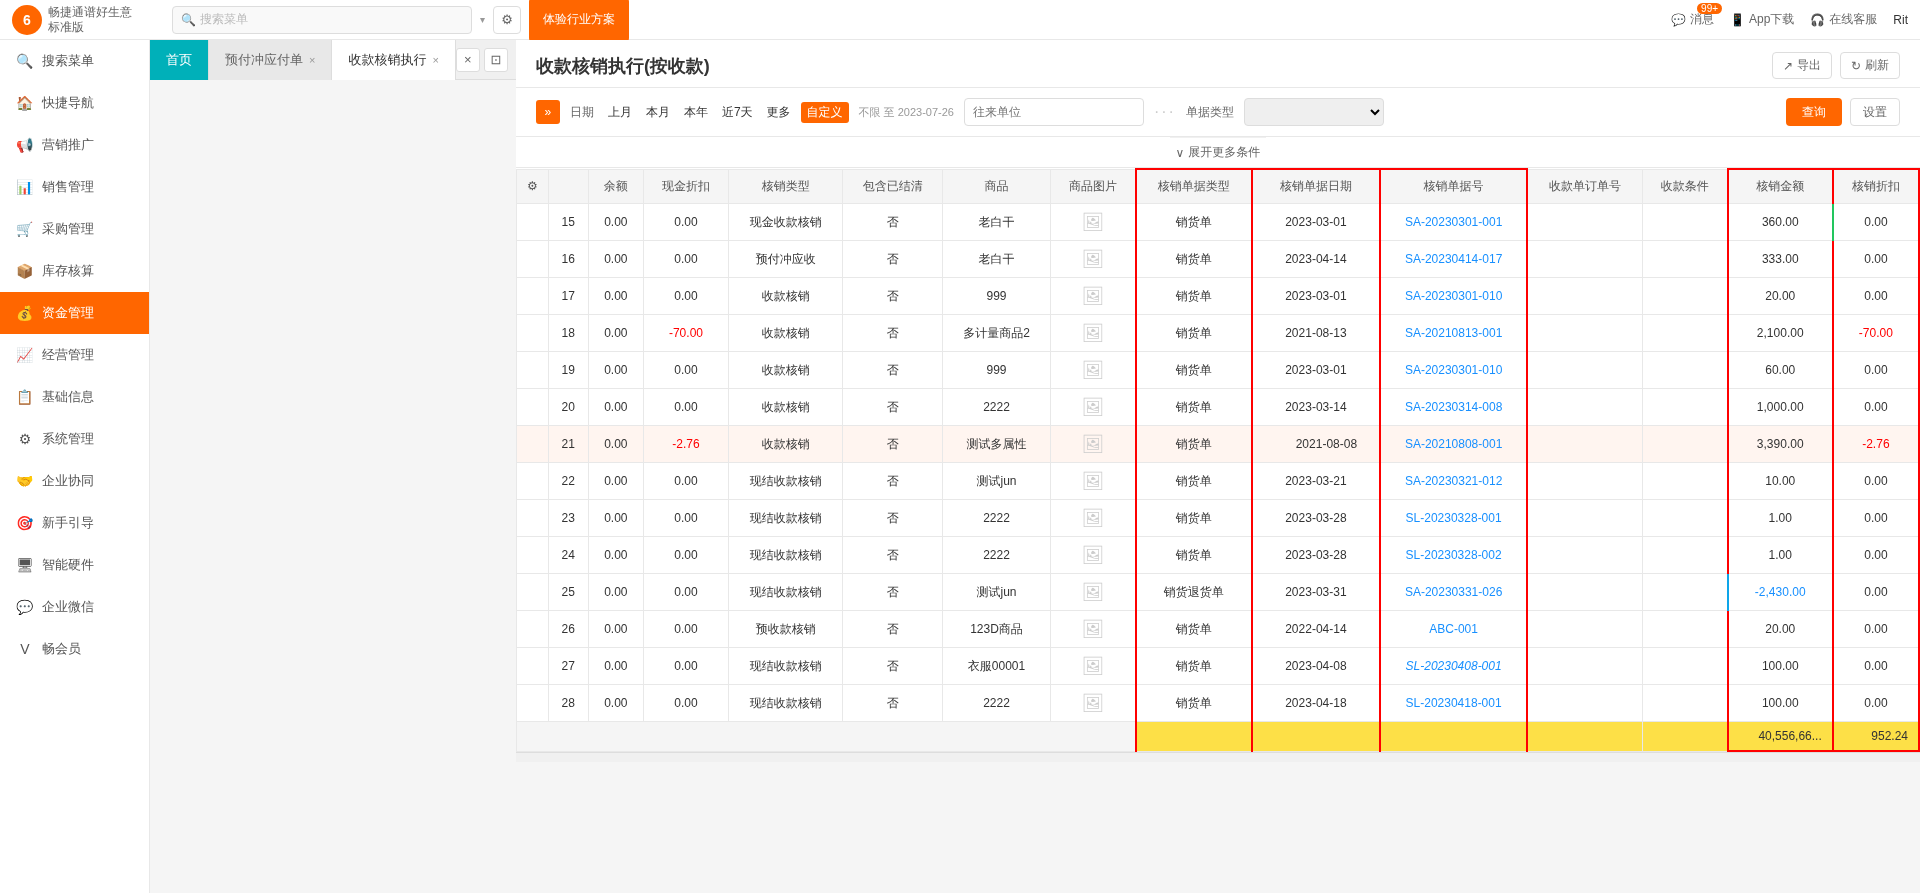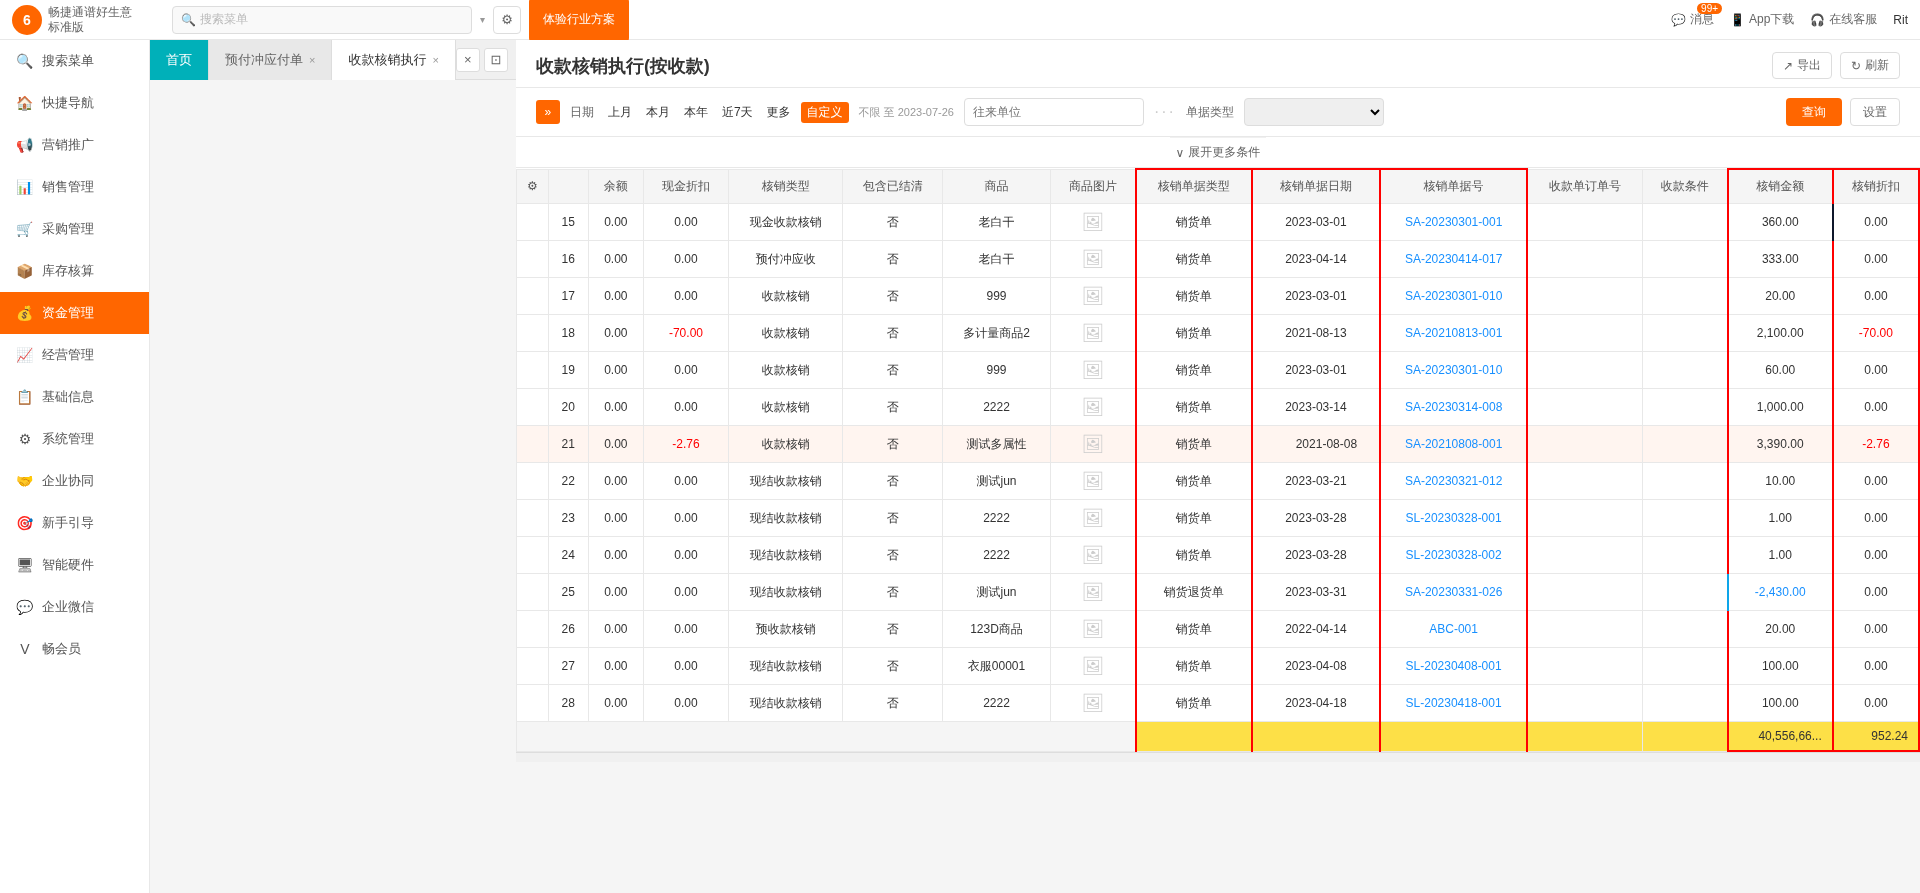--- a/index.html
+++ b/index.html
@@ -289,21 +289,21 @@
                 <td>0.00</td>
                 <td>现金收款核销</td>
                 <td>否</td>
                 <td>老白干</td>
                 <td style="font-size: 18px; color: rgb(204, 204, 204);">🖼</td>
                 <td style="border-left: 2px solid red; border-right: 2px solid red;">销货单</td>
                 <td style="border-left: 2px solid red; border-right: 2px solid red;">2023-03-01</td>
                 <td style="border-left: 2px solid red; border-right: 2px solid red;"><a class="link-text" href="#">SA-20230301-001</a></td>
                 <td></td>
                 <td></td>
-                <td style="border-left: 2px solid red; border-right: 2px solid #0f172a;">360.00</td>
+                <td style="border-left: 2px solid red; border-right: 2px solid #22c55e;">360.00</td>
                 <td style="border-left: 2px solid red; border-right: 2px solid red;">0.00</td>
               </tr>
               <tr>
                 <td></td>
                 <td>16</td>
                 <td>0.00</td>
                 <td>0.00</td>
                 <td>预付冲应收</td>
                 <td>否</td>
                 <td>老白干</td>
@@ -490,21 +490,21 @@
                 <td></td>
                 <td>27</td>
                 <td>0.00</td>
                 <td>0.00</td>
                 <td>现结收款核销</td>
                 <td>否</td>
                 <td>衣服00001</td>
                 <td style="font-size: 18px; color: rgb(204, 204, 204);">🖼</td>
                 <td style="border-left: 2px solid red; border-right: 2px solid red;">销货单</td>
                 <td style="border-left: 2px solid red; border-right: 2px solid red;">2023-04-08</td>
-                <td style="border-left: 2px solid red; border-right: 2px solid red;"><a class="link-text" href="#">SL-20230408-001</a></td>
+                <td style="border-left: 2px solid red; border-right: 2px solid red; font-style: italic;"><a class="link-text" href="#">SL-20230408-001</a></td>
                 <td></td>
                 <td></td>
                 <td style="border-left: 2px solid red; border-right: 2px solid red;">100.00</td>
                 <td style="border-left: 2px solid red; border-right: 2px solid red;">0.00</td>
               </tr>
               <tr>
                 <td></td>
                 <td>28</td>
                 <td>0.00</td>
                 <td>0.00</td>

